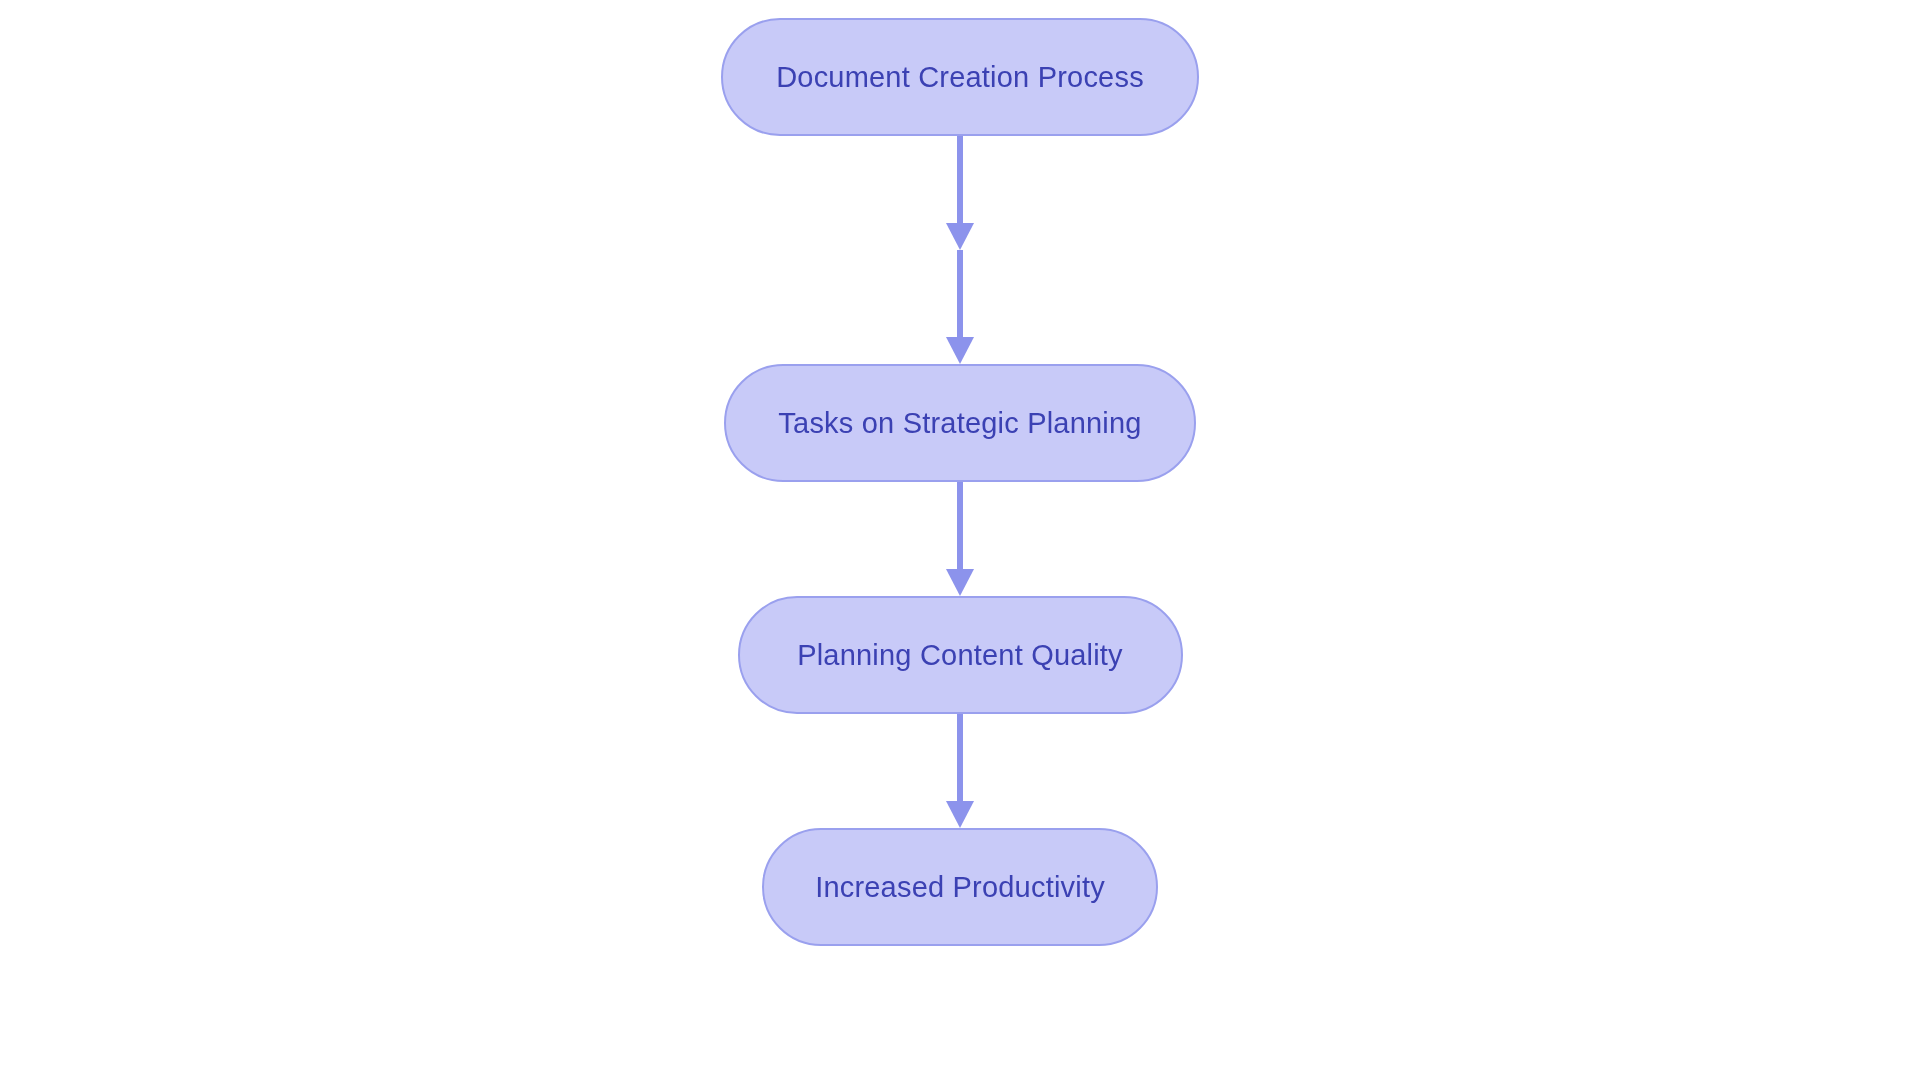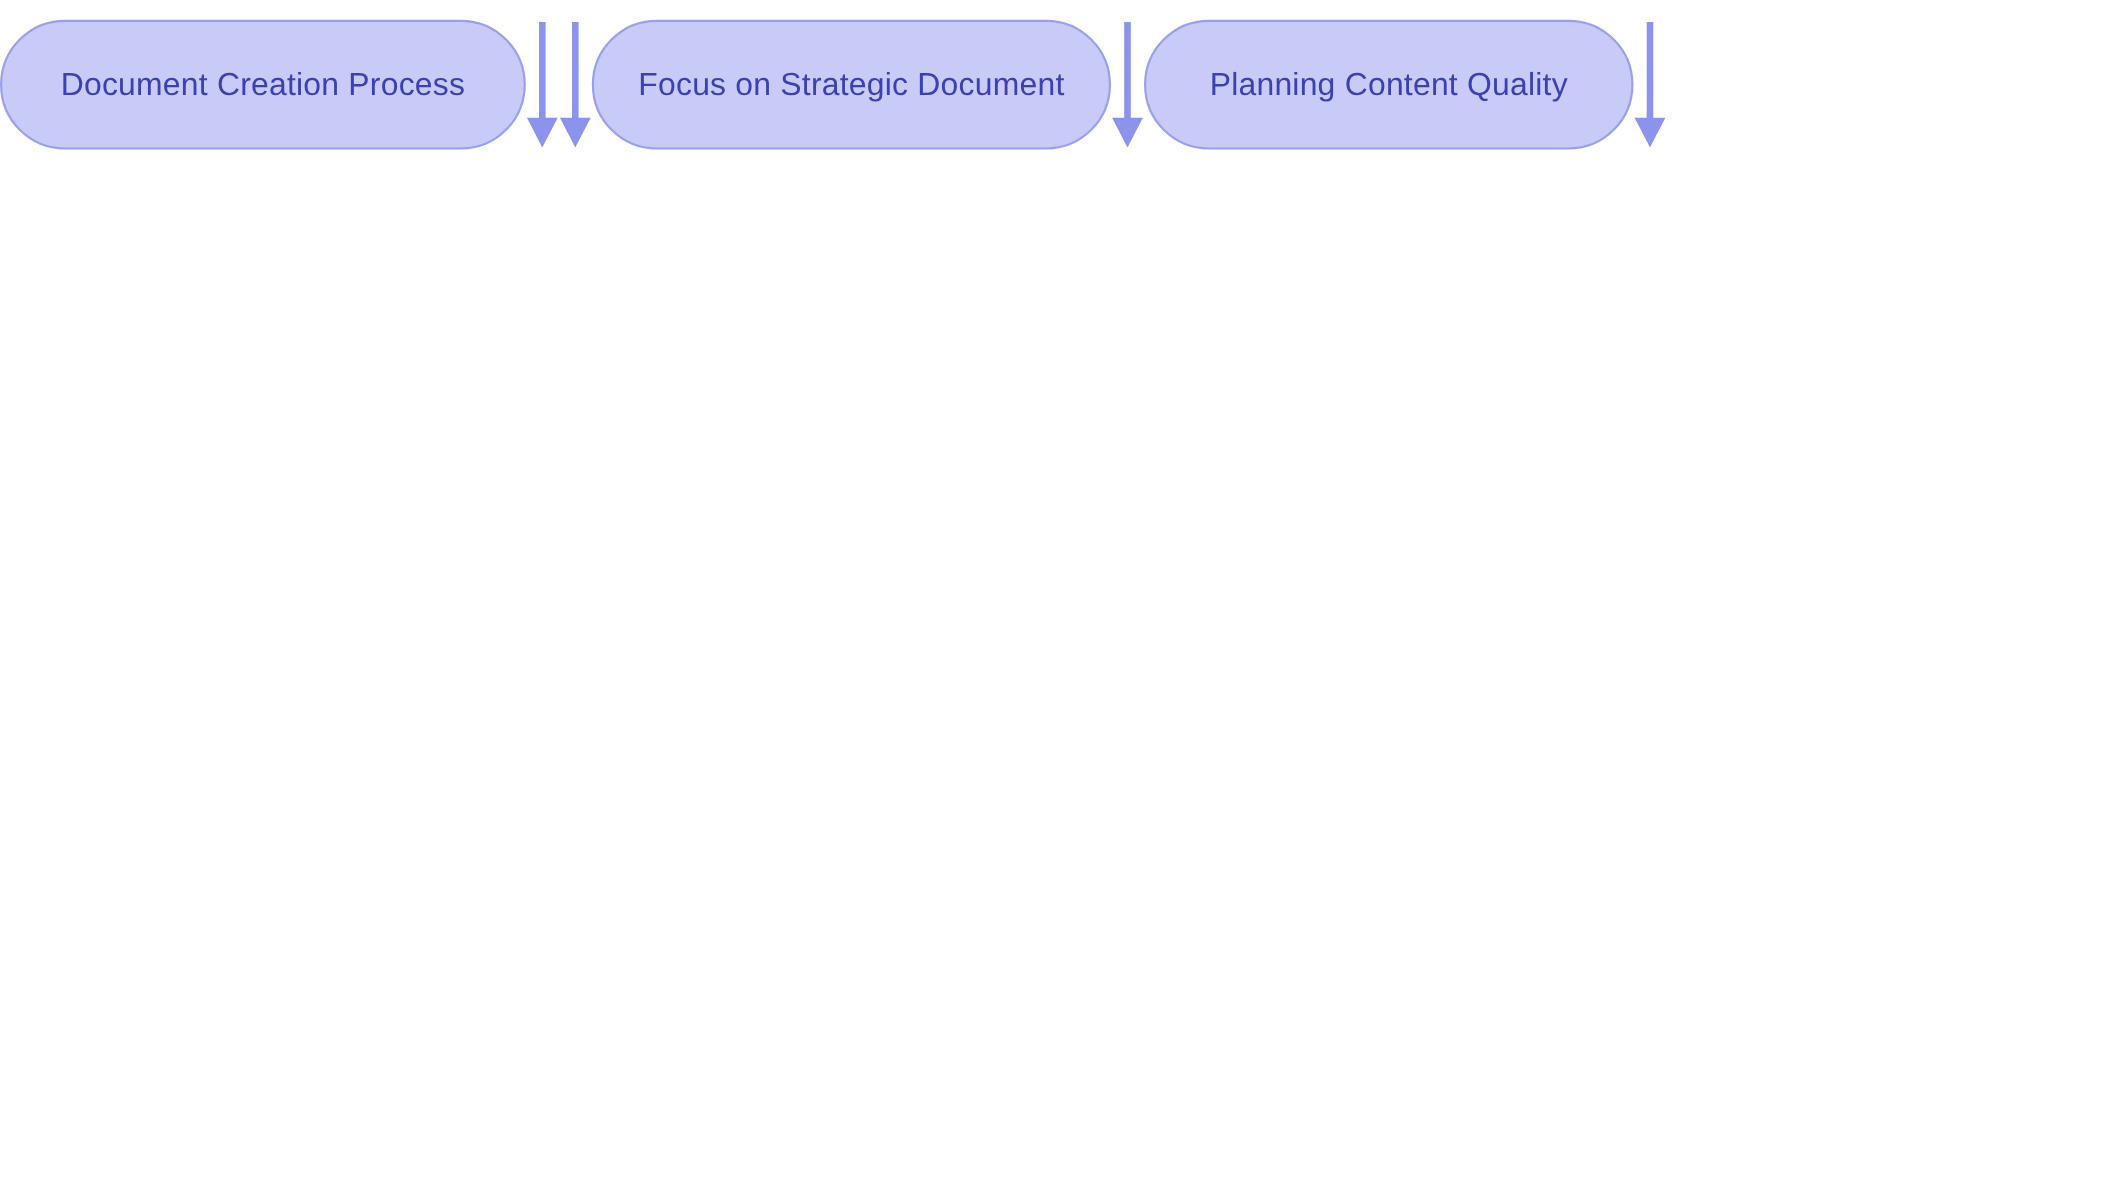--- a/index.html
+++ b/index.html
@@ -14,21 +14,21 @@
     height: 1083px;
     background: #ffffff;
     overflow: hidden;
   }
   .flow {
     position: absolute;
     left: 0;
     top: 18px;
     width: 1920px;
     display: flex;
-    flex-direction: row;
+    flex-direction: column;
     align-items: center;
   }
   .node {
     height: 118px;
     border-radius: 60px;
     background: #c8caf8;
     border: 2px solid #9aa0ee;
     box-sizing: border-box;
     display: flex;
     align-items: center;
@@ -86,32 +86,35 @@
       <div class="head"></div>
     </div>
 
 
     <div class="arrow">
       <div class="shaft"></div>
       <div class="head"></div>
     </div>
 
     <div class="node w3">
-      <span>Focus on Strategic Document</span>
+      <span>Tasks on Strategic Planning</span>
     </div>
 
     <div class="arrow">
       <div class="shaft"></div>
       <div class="head"></div>
     </div>
 
     <div class="node w4">
       <span>Planning Content Quality</span>
     </div>
 
     <div class="arrow">
       <div class="shaft"></div>
       <div class="head"></div>
     </div>
 
+    <div class="node w5">
+      <span>Increased Productivity</span>
+    </div>
 
   </div>
 </div>
 
 </body></html>

